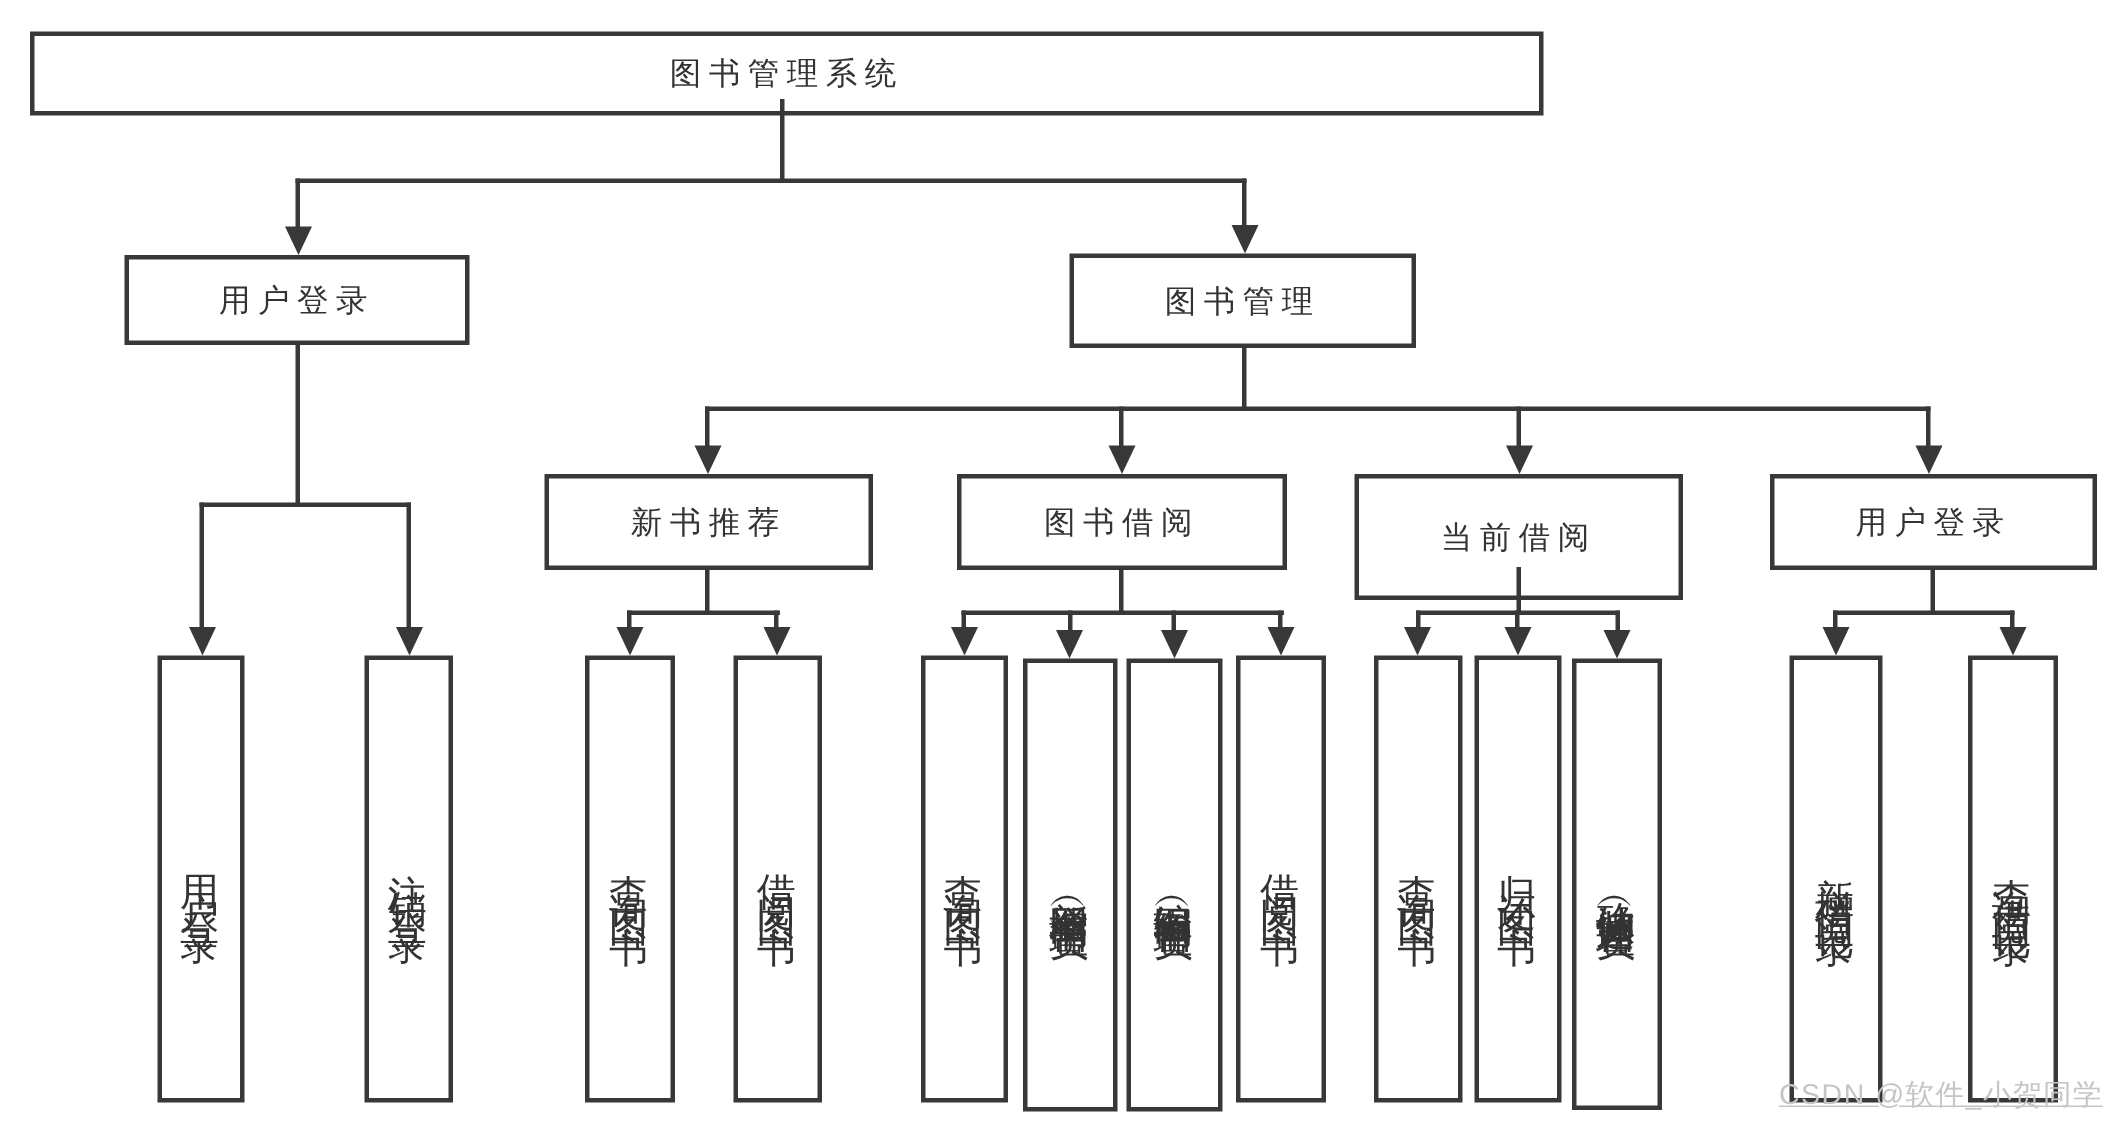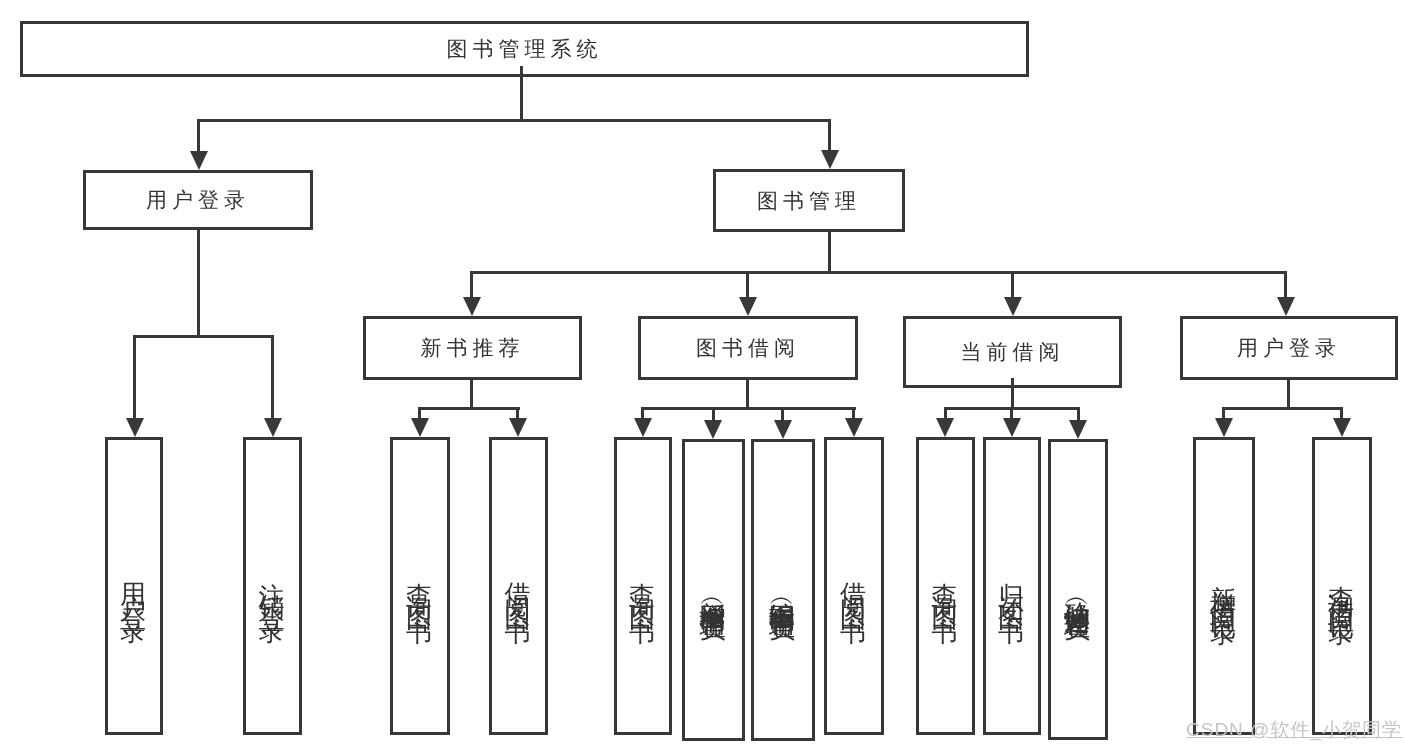--- a/index.html
+++ b/index.html
@@ -32,21 +32,21 @@
   <div class="ln" style="left:520px;top:66px;width:3px;height:55px;"></div>
   <div class="ln" style="left:197px;top:119px;width:634px;height:3px;"></div>
   <div class="ln" style="left:197px;top:119px;width:3px;height:35px;"></div>
   <div class="ah" style="left:190px;top:151px;"></div>
   <div class="ln" style="left:828px;top:119px;width:3px;height:34px;"></div>
   <div class="ah" style="left:821px;top:150px;"></div>
 
   <div class="box" style="left:83px;top:170px;width:230px;height:60px;">
     <span class="hlabel">用户登录</span>
   </div>
-  <div class="box" style="left:713px;top:169px;width:192px;height:63px;font-family:Liberation Serif, serif;">
+  <div class="box" style="left:713px;top:169px;width:231px;height:63px;font-family:Liberation Serif, serif;">
     <span class="hlabel">图书管理</span>
   </div>
 
   <div class="ln" style="left:197px;top:228px;width:3px;height:109px;"></div>
   <div class="ln" style="left:133px;top:335px;width:141px;height:3px;"></div>
   <div class="ln" style="left:133px;top:335px;width:3px;height:85px;"></div>
   <div class="ah" style="left:126px;top:418px;"></div>
   <div class="ln" style="left:271px;top:335px;width:3px;height:85px;"></div>
   <div class="ah" style="left:264px;top:418px;"></div>
 
@@ -60,21 +60,21 @@
   <div class="ah" style="left:1004px;top:297px;"></div>
   <div class="ln" style="left:1284px;top:271px;width:3px;height:29px;"></div>
   <div class="ah" style="left:1277px;top:297px;"></div>
 
   <div class="box" style="left:638px;top:316px;width:220px;height:64px;">
     <span class="hlabel">图书借阅</span>
   </div>
   <div class="box" style="left:363px;top:316px;width:219px;height:64px;">
     <span class="hlabel">新书推荐</span>
   </div>
-  <div class="box" style="left:903px;top:316px;width:219px;height:72px;">
+  <div class="box" style="left:903px;top:316px;width:219px;height:84px;">
     <span class="hlabel">当前借阅</span>
   </div>
   <div class="box" style="left:1180px;top:316px;width:218px;height:64px;">
     <span class="hlabel">用户登录</span>
   </div>
 
   <div class="ln" style="left:470px;top:378px;width:3px;height:31px;"></div>
   <div class="ln" style="left:418px;top:407px;width:102px;height:3px;"></div>
   <div class="ln" style="left:418px;top:407px;width:3px;height:13px;"></div>
   <div class="ah" style="left:411px;top:418px;"></div>

